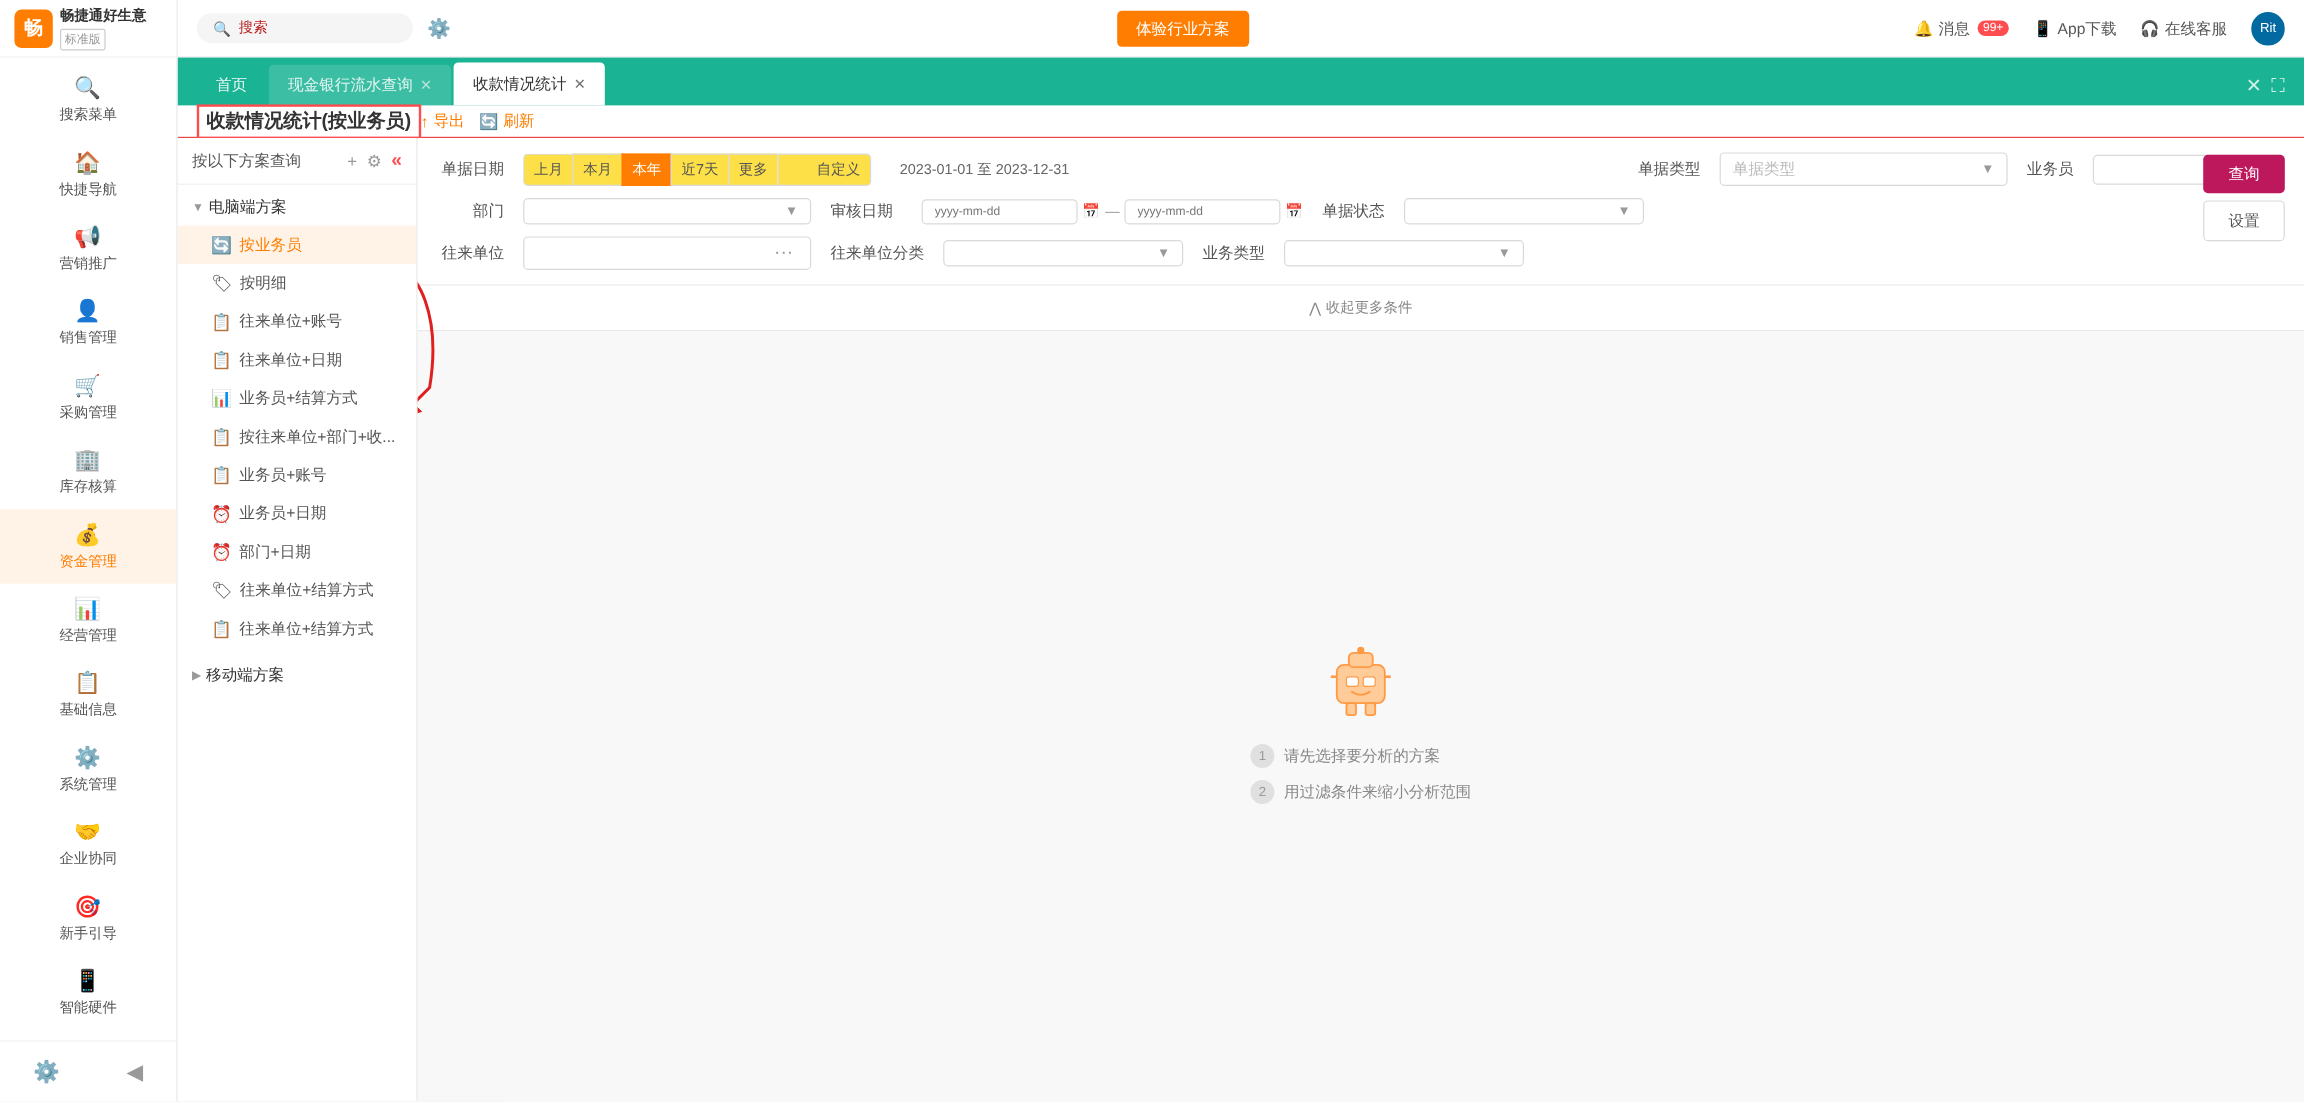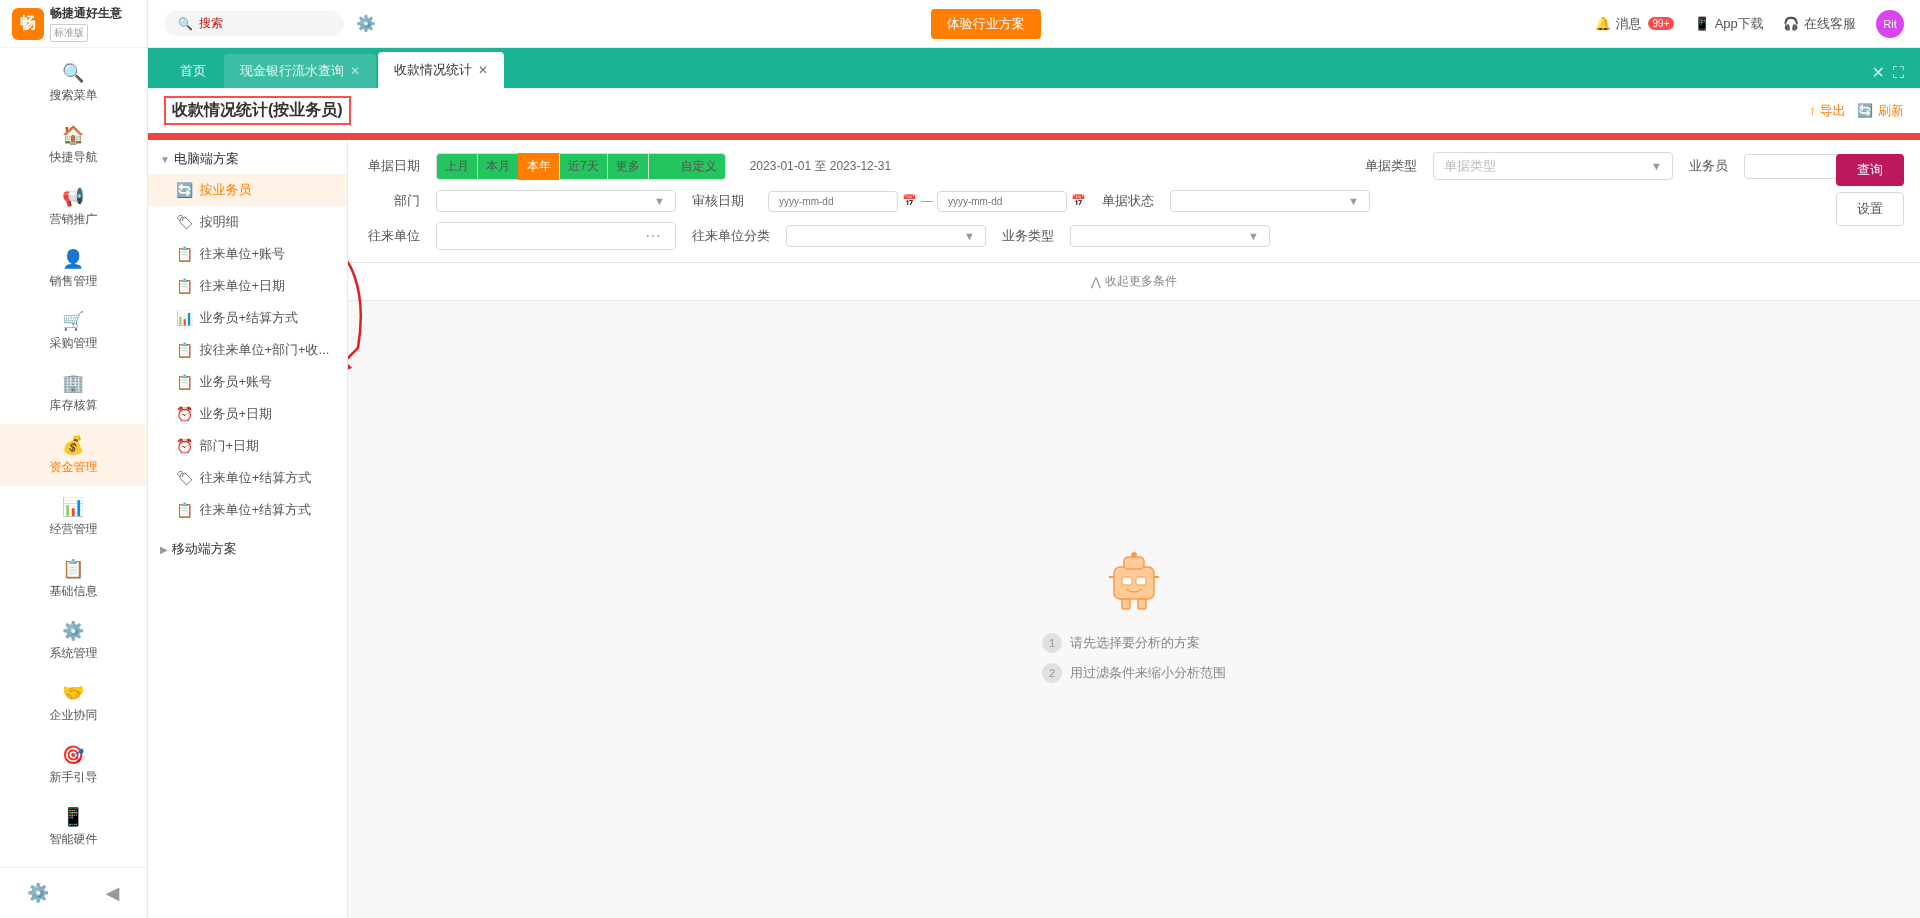--- a/index.html
+++ b/index.html
@@ -30,21 +30,21 @@
     .notif-badge { background: #ff4d4f; color: #fff; border-radius: 10px; font-size: 10px; padding: 1px 5px; margin-left: 2px; }
 
     
     .tabbar { height: 40px; background: #1ab394; display: flex; align-items: flex-end; padding: 0 16px; gap: 2px; }
     .tab { height: 34px; padding: 0 16px; display: flex; align-items: center; gap: 6px; font-size: 13px; color: rgba(255,255,255,0.85); cursor: pointer; border-radius: 4px 4px 0 0; background: rgba(255,255,255,0.15); }
     .tab.active { background: #fff; color: #333; height: 36px; }
     .tab-close { font-size: 12px; color: inherit; opacity: 0.7; cursor: pointer; }
     .tab.home { background: transparent; color: rgba(255,255,255,0.9); }
 
     
-    .page-header { height: 52px; background: #fff; display: flex; align-items: center; padding: 0 16px; border-bottom: 7px solid #ef4444; justify-content: space-between; }
+    .page-header { height: 27px; background: #fff; display: flex; align-items: center; padding: 0 16px; border-bottom: 1px solid #ef4444; }
     .page-title { font-size: 16px; font-weight: bold; color: #333; border: 2px solid #ff4d4f; padding: 2px 6px; }
     .page-header-actions { display: flex; align-items: center; gap: 12px; color: #ff7d00; font-size: 13px; }
 
     
     .content-area { flex: 1; display: flex; overflow: hidden; }
 
     
     .left-panel { width: 200px; background: #fff; border-right: 1px solid #e8e8e8; overflow-y: auto; flex-shrink: 0; }
     .panel-header { padding: 10px 12px; display: flex; align-items: center; justify-content: space-between; border-bottom: 1px solid #f0f0f0; }
     .panel-title { font-size: 13px; color: #555; }
@@ -60,21 +60,21 @@
 
     
     .right-main { flex: 1; display: flex; flex-direction: column; overflow: hidden; }
 
     
     .filter-area { background: #fff; padding: 12px 16px; border-bottom: 1px solid #e8e8e8; }
     .filter-row { display: flex; align-items: center; gap: 16px; margin-bottom: 10px; flex-wrap: wrap; }
     .filter-row:last-child { margin-bottom: 0; }
     .filter-label { font-size: 13px; color: #555; width: 56px; text-align: right; flex-shrink: 0; }
     .filter-date-group { display: flex; align-items: center; gap: 0; }
-    .date-btn { padding: 4px 8px; font-size: 12px; color: #555; cursor: pointer; border: 1px solid #d9d9d9; background: #22c55e; border-right: none; }
+    .date-btn { padding: 4px 8px; font-size: 12px; color: #555; cursor: pointer; border: 1px solid #d9d9d9; background: #fde047; border-right: none; }
     .date-btn:first-child { border-radius: 4px 0 0 4px; }
     .date-btn:last-child { border-right: 1px solid #d9d9d9; border-radius: 0 4px 4px 0; padding-left: 32px; }
     .date-btn.active { background: #ff7d00; color: #fff; border-color: #ff7d00; }
     .date-input-group { display: flex; align-items: center; gap: 4px; font-size: 12px; color: #666; margin-left: 8px; }
     .filter-select { display: flex; align-items: center; border: 1px solid #d9d9d9; border-radius: 4px; padding: 4px 10px; font-size: 13px; color: #555; background: #fff; min-width: 200px; justify-content: space-between; cursor: pointer; }
     .filter-select .arrow { color: #999; font-size: 11px; }
     .filter-date-input { border: 1px solid #d9d9d9; border-radius: 4px; padding: 4px 10px; font-size: 10px; color: #bbb; background: #fff; width: 130px; }
     .filter-dash { color: #999; }
     .filter-calendar { color: #999; cursor: pointer; }
     .filter-dots { color: #999; font-size: 16px; cursor: pointer; margin: 0 4px; }
@@ -192,21 +192,21 @@
         <span class="notif-badge">99+</span>
       </span>
       <span style="display:flex;align-items:center;gap:4px;">
         <span>📱</span>
         <span>App下载</span>
       </span>
       <span style="display:flex;align-items:center;gap:4px;">
         <span>🎧</span>
         <span>在线客服</span>
       </span>
-      <span style="background:#d946ef;color:#fff;border-radius:50%;width:28px;height:28px;display:flex;align-items:center;justify-content:center;font-size:11px;">Rit</span>
+      <span style="background:#0369a1;color:#fff;border-radius:50%;width:28px;height:28px;display:flex;align-items:center;justify-content:center;font-size:11px;">Rit</span>
     </div>
   </div>
 
   <div class="tabbar">
     <div class="tab home">
       <span>首页</span>
     </div>
     <div class="tab">
       <span>现金银行流水查询</span>
       <span class="tab-close">✕</span>
@@ -232,20 +232,28 @@
       <span style="display:flex;align-items:center;gap:4px;cursor:pointer;color:#ff7d00;">
         <span>🔄</span>
         <span>刷新</span>
       </span>
     </div>
   </div>
 
   <div class="content-area">
 
     <div class="left-panel">
+      <div class="panel-header">
+        <span class="panel-title">按以下方案查询</span>
+        <div class="panel-icons">
+          <span class="panel-icon">+</span>
+          <span class="panel-icon">⚙</span>
+          <span class="panel-icon arrow-highlight">«</span>
+        </div>
+      </div>
       <div id="tree-container">
           <div class="tree-group">
             <div class="tree-group-title">
               <span class="arrow">▼</span>
               <span>电脑端方案</span>
             </div>
             <div class="tree-item active">
               <span class="item-icon">🔄</span>
               <span>按业务员</span>
             </div>

